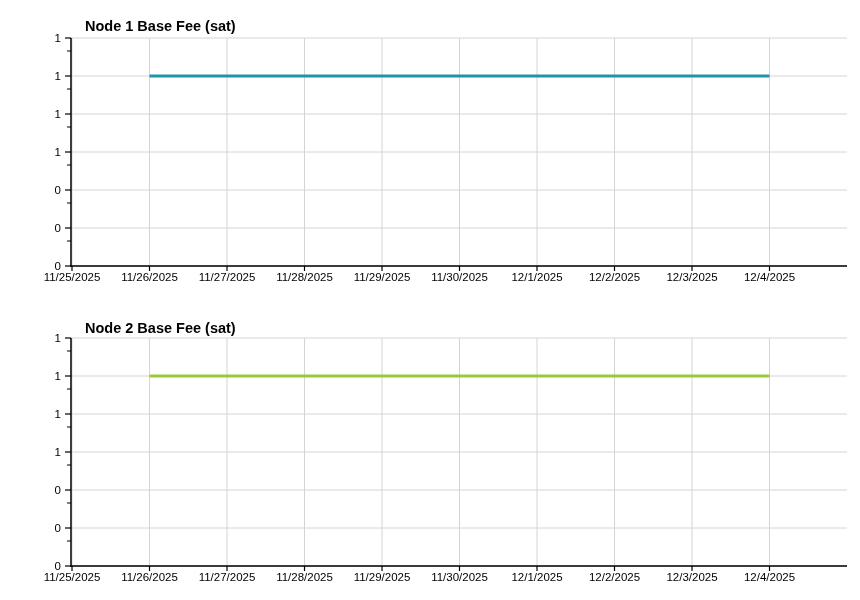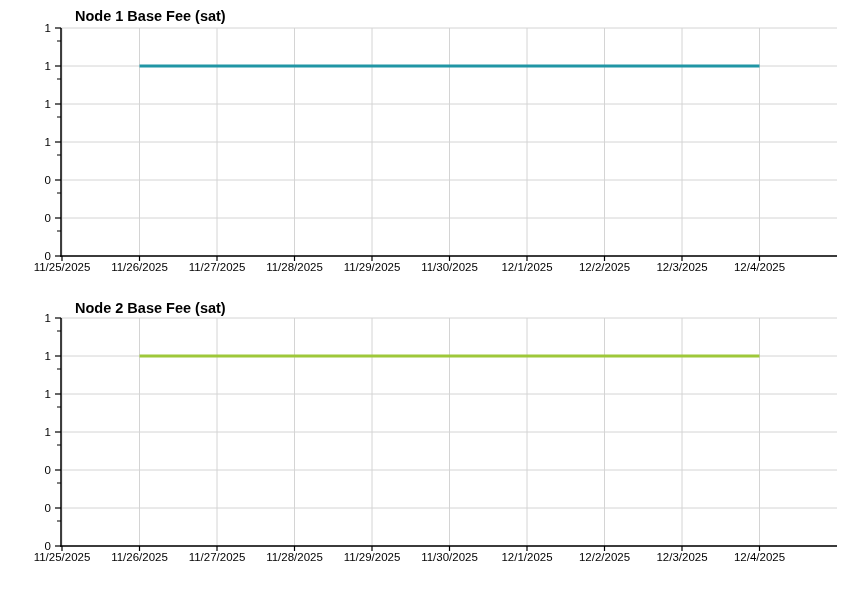--- a/index.html
+++ b/index.html
@@ -5,21 +5,21 @@
   html, body {
     margin: 0;
     padding: 0;
     background: #ffffff;
     width: 860px;
     height: 600px;
     overflow: hidden;
     font-family: "Liberation Sans", sans-serif;
   }
   .page { width: 860px; height: 600px; background: #ffffff; }
-  figure.chart { margin: 0; padding: 0; }
+  figure.chart { margin: 10px; padding: 0; }
   svg { display: block; }
   .chart-title {
     font-family: "Liberation Sans", sans-serif;
     font-size: 14.5px;
     font-weight: 700;
     fill: #000000;
   }
   .tick-label {
     font-family: "Liberation Sans", sans-serif;
     font-size: 11.5px;

